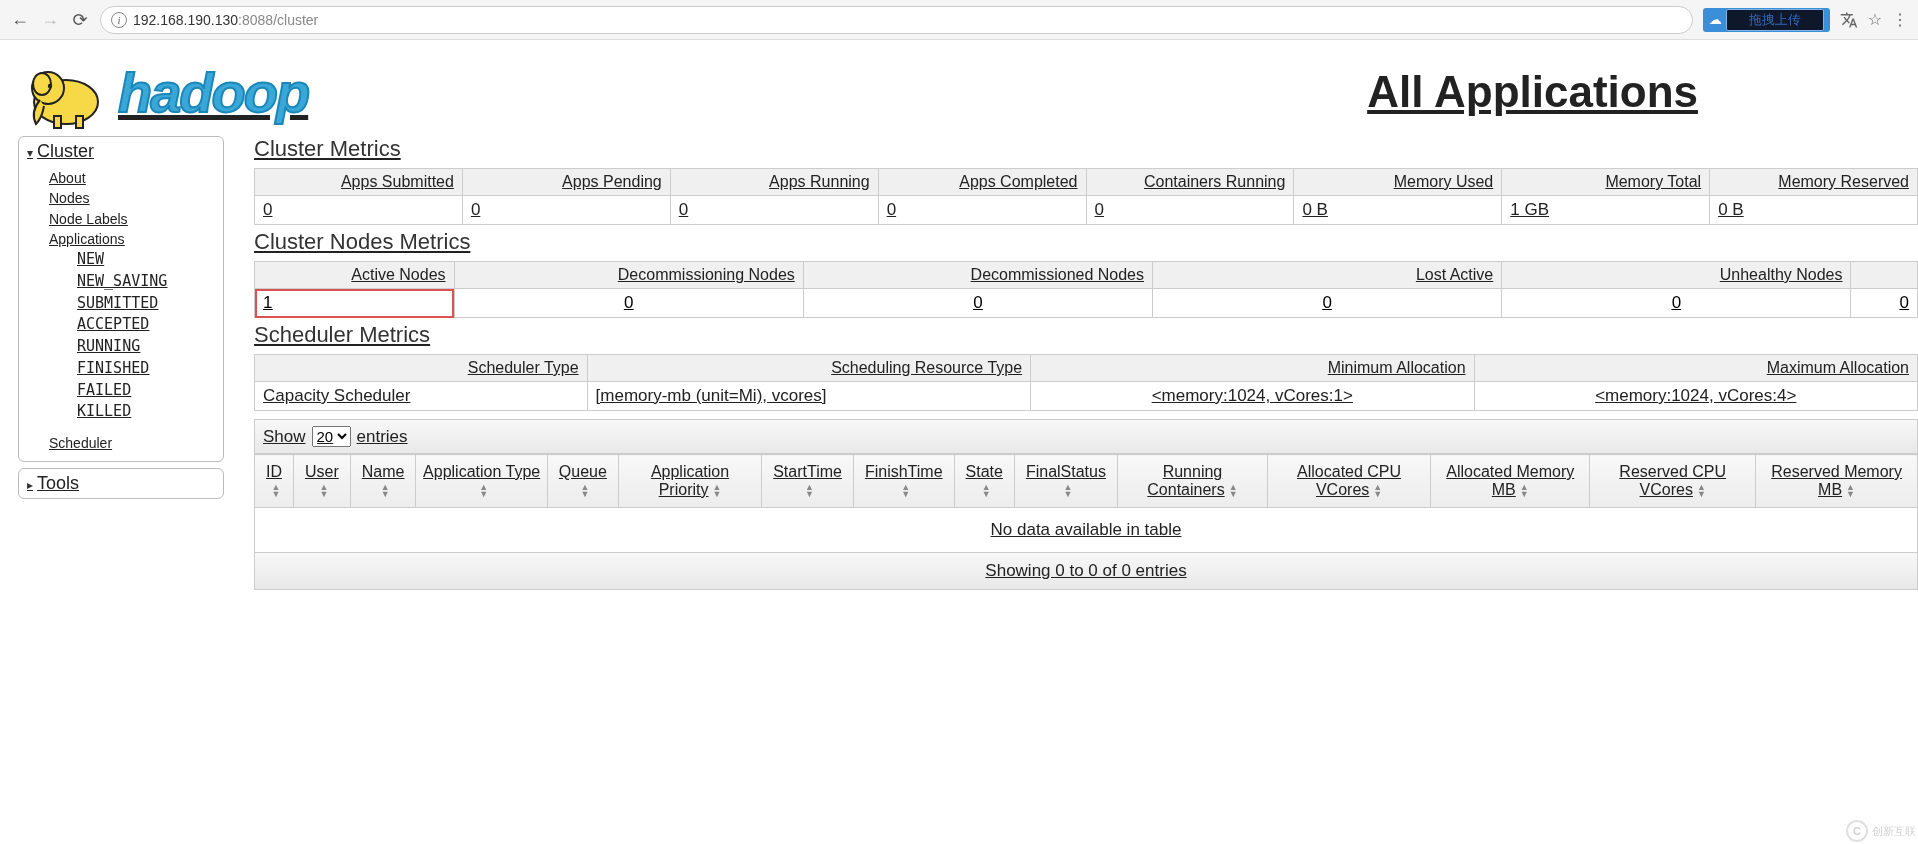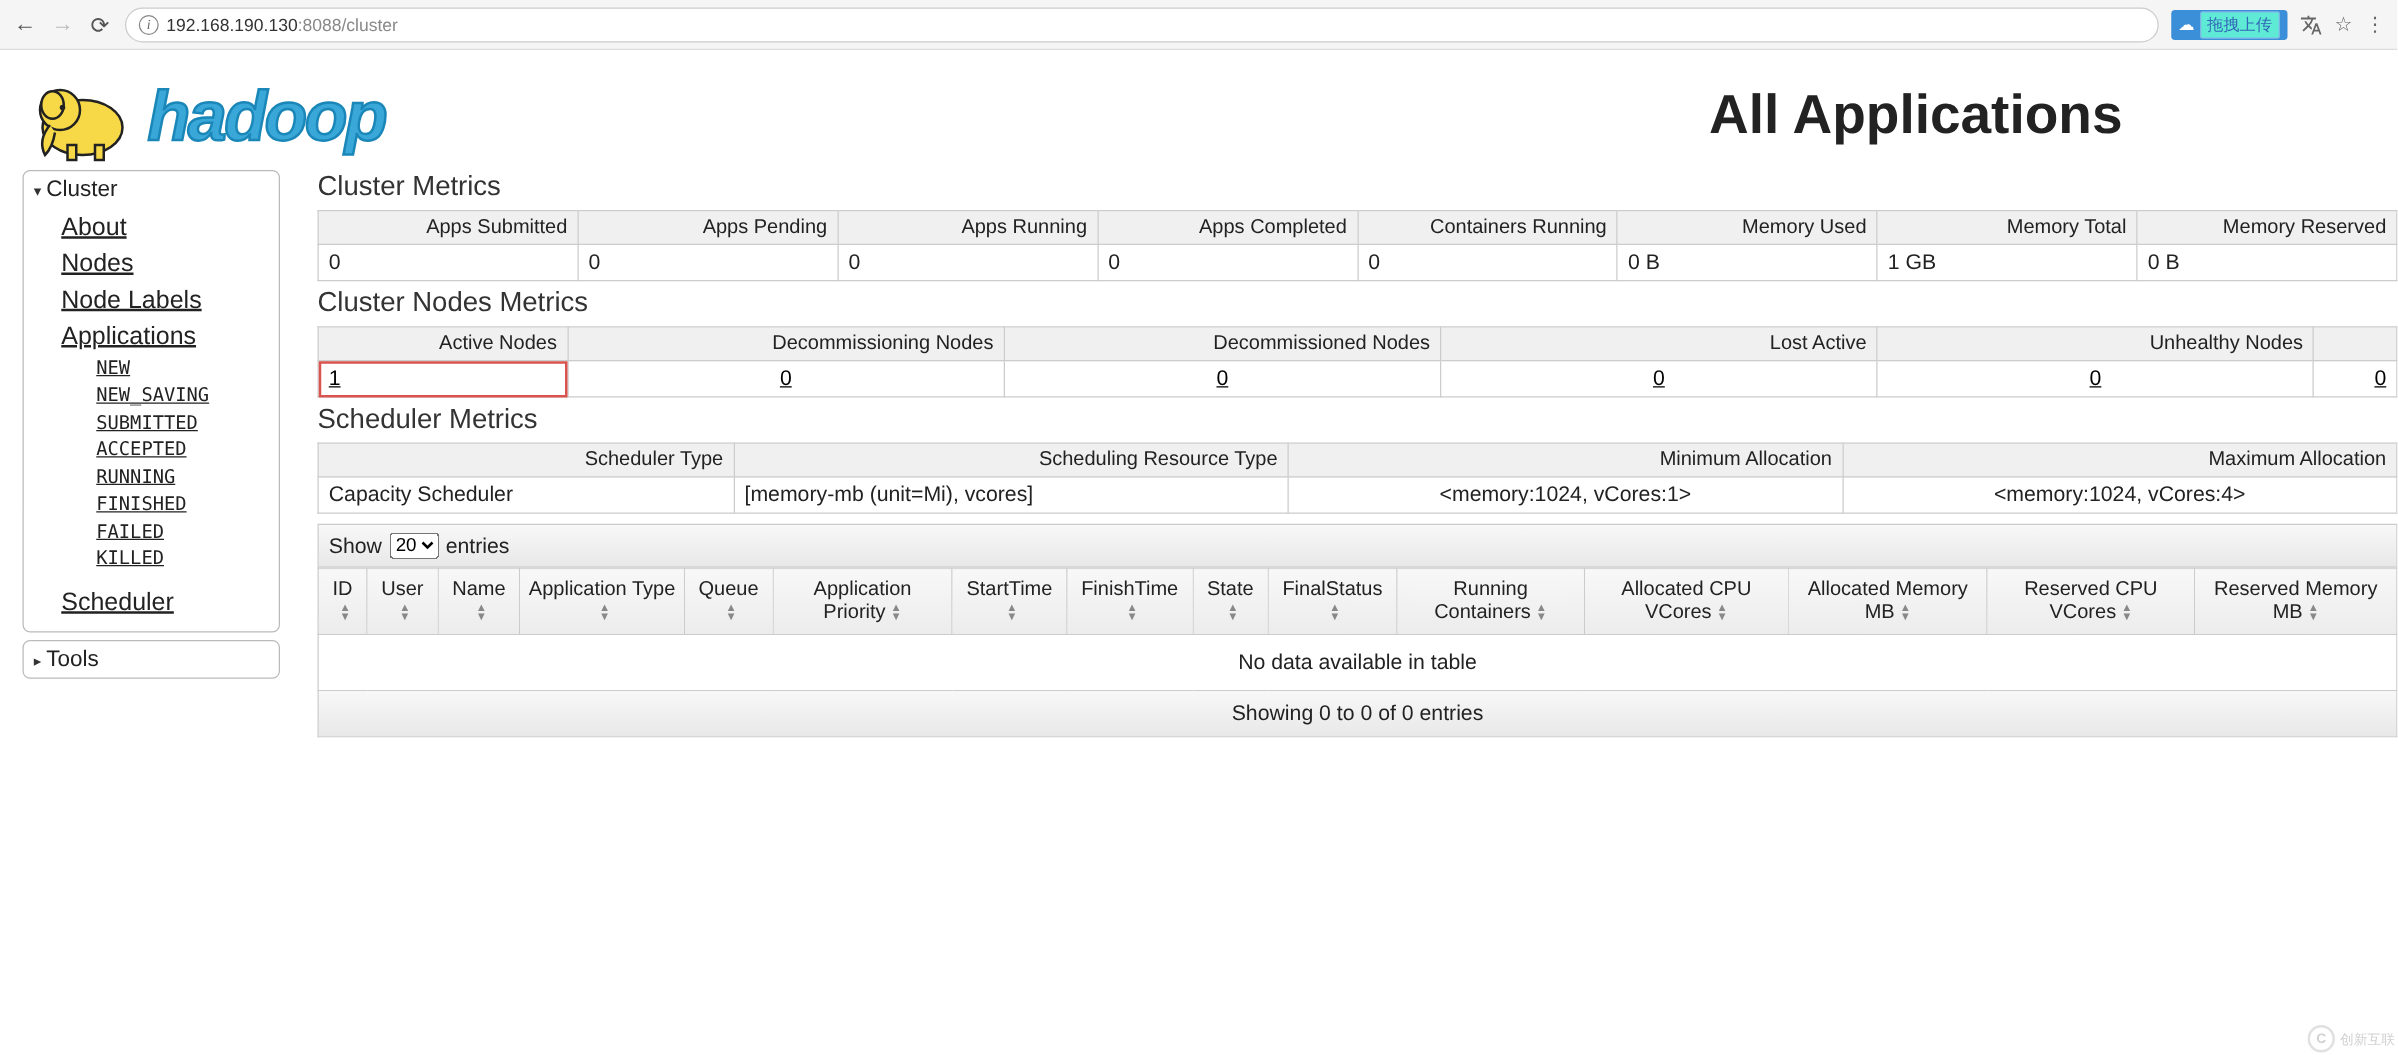--- a/index.html
+++ b/index.html
@@ -7,40 +7,40 @@
 
 
 .browser-bar { display: flex; align-items: center; height: 40px; background: #f5f5f5; border-bottom: 1px solid #ddd; padding: 0 10px; gap: 10px; }
 .nav-btn { width: 20px; height: 20px; display: flex; align-items: center; justify-content: center; color: #555; cursor: pointer; font-size: 18px; }
 .nav-btn.disabled { color: #bbb; }
 .url-bar { flex: 1; display: flex; align-items: center; background: #fff; border: 1px solid #ccc; border-radius: 16px; height: 28px; padding: 0 10px; gap: 6px; font-size: 14px; color: #333; }
 .url-bar .info-icon { width: 16px; height: 16px; border: 1px solid #888; border-radius: 50%; display: flex; align-items: center; justify-content: center; font-size: 11px; color: #666; font-style: italic; font-family: Georgia, serif; }
 .url-bar .host-dim { color: #888; }
 .ext-area { display: flex; align-items: center; gap: 10px; }
 .ext-badge { display: flex; align-items: center; gap: 4px; background: #3a8fd8; color: #fff; border-radius: 3px; height: 24px; padding: 0 6px; font-size: 13px; }
-.ext-badge .drag { background: #5eead4; color: #3268b8; border: 1px solid #7fb3e8; padding: 1px 5px; border-radius: 2px; }
+.ext-badge .drag { background: #0f172a; color: #3268b8; border: 1px solid #7fb3e8; padding: 1px 22px; border-radius: 2px; }
 .chrome-icon { color: #666; font-size: 16px; display:flex; align-items:center;}
 .chrome-icon svg { width:18px; height:18px; fill:#666; }
 
 
-.page { display: flex; flex-direction: column; }
+.page { display: flex; flex-direction: column; text-decoration: underline; }
 .header { display: flex; align-items: center; justify-content: space-between; padding: 12px 0 4px 18px; overflow: visible; }
 .logo { display: flex; align-items: center; }
 .logo-text { font-family: "Arial Rounded MT Bold", Arial, sans-serif; font-weight: bold; font-size: 56px; font-style: italic; color: #39a7d8; letter-spacing: -2px; -webkit-text-stroke: 2px #1a87b8; }
 .elephant { width: 100px; height: 80px; display:flex; align-items:center; justify-content:center;}
 .page-title { font-size: 44px; font-weight: bold; color: #222; white-space: nowrap; margin-right: 220px;}
 
 .content { display: flex; padding: 0 0 0 18px; }
 .sidebar { width: 206px; flex-shrink: 0; }
 .nav-box { border: 1px solid #bbb; border-radius: 6px; margin-bottom: 6px; background: #fff; }
 .nav-head { padding: 4px 8px; font-size: 18px; cursor: pointer; }
 .nav-head::before { content: "\25BE"; margin-right: 4px; font-size: 12px; color: #333;}
 .nav-head.collapsed::before { content: "\25B8"; }
 .nav-links { padding: 2px 8px 8px 30px; }
-.nav-links a { display: block; color: #222; text-decoration: underline; font-size: 20px; line-height: 1.45; }
+.nav-links a { display: block; color: #222; text-decoration: underline; font-size: 14px; line-height: 1.45; }
 .nav-sub { padding-left: 28px; font-family: monospace; font-size: 15px; }
 .nav-sub a { font-family: monospace; font-size: 15px; }
 
 .main { flex: 1; padding-left: 30px; min-width: 0; }
 .section-title { font-size: 22px; color: #333; margin: 4px 0 6px 0; }
 .section-title.first { margin-top: 0; }
 
 table.metrics { width: 100%; border-collapse: collapse; table-layout: fixed; }
 table.metrics th { background: #f0f0f0; border: 1px solid #ccc; padding: 4px 8px; font-weight: normal; font-size: 16px; text-align: right; white-space: nowrap; }
 table.metrics td { border: 1px solid #ccc; padding: 4px 8px; font-size: 17px; text-align: left; }

